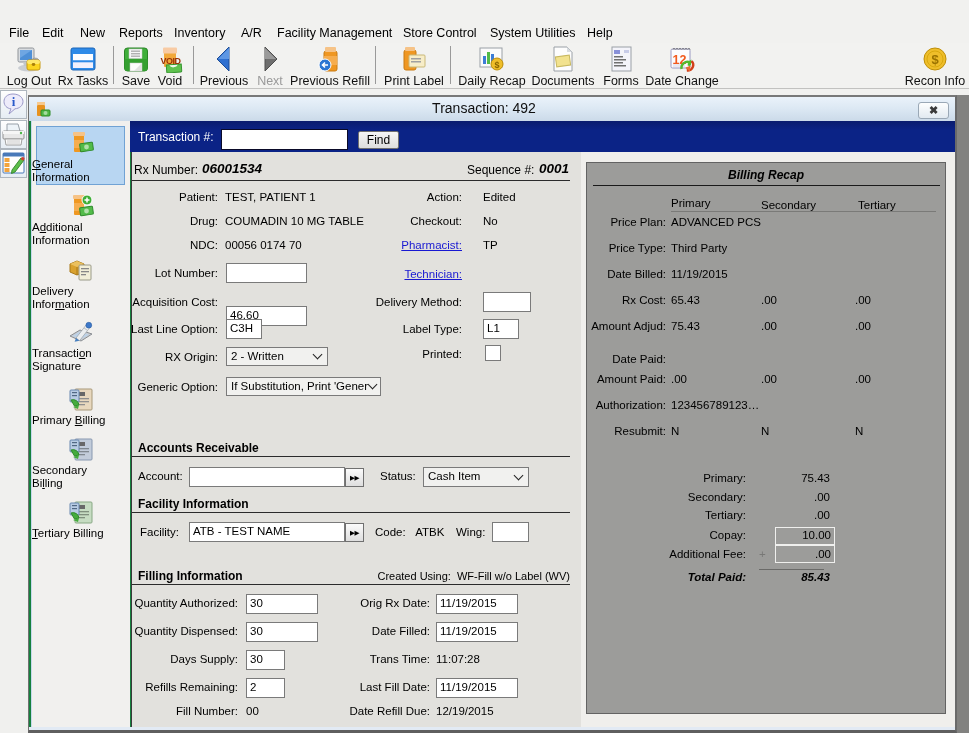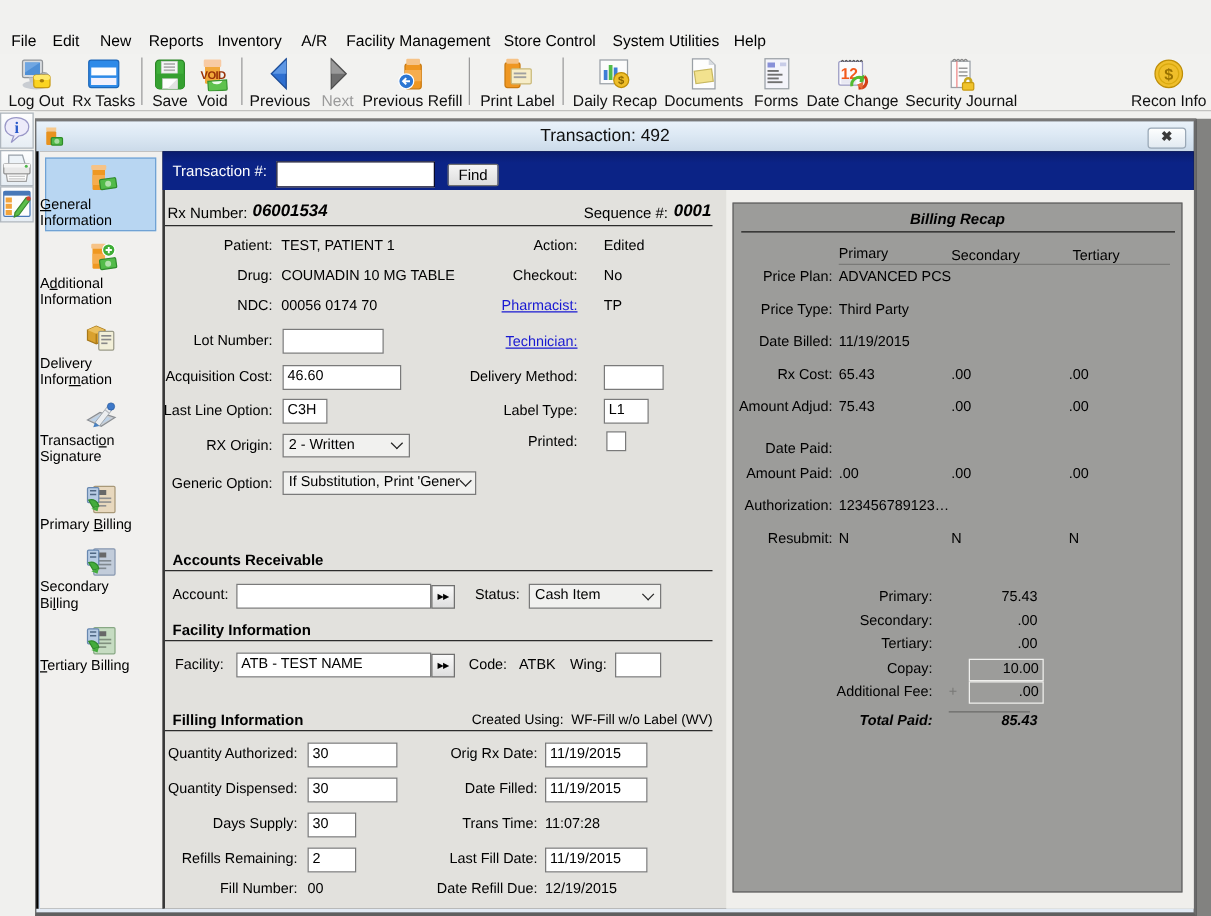--- a/index.html
+++ b/index.html
@@ -24,21 +24,21 @@
   #tbpad { position:absolute; left:0; top:90px; width:969px; height:5px; background:#F1F1EF; }
 
   
   #workspace { position:absolute; left:0; top:95px; width:969px; height:638px; background:#828280; }
 
   
   #leftstrip { position:absolute; left:0; top:89px; width:28px; height:644px; background:#F0F0EE; }
   .lsbtn { position:absolute; left:0; width:27px; height:29px; background:linear-gradient(180deg,#FEFEFE,#E6EDF4); border:1px solid #AEB6BE; }
 
   
-  #dialog { position:absolute; left:28px; top:95px; width:929px; height:638px; border:1px solid #6F6F6F; border-top:2px solid #787878; border-right:2px solid #6A6A6A; border-bottom:3px solid #5F5F5F; background:#000000; }
+  #dialog { position:absolute; left:28px; top:95px; width:929px; height:638px; border:1px solid #6F6F6F; border-top:2px solid #787878; border-right:2px solid #6A6A6A; border-bottom:3px solid #5F5F5F; background:#15803d; }
   #dlgtitle { position:absolute; left:0; top:0; width:926px; height:24px; background:linear-gradient(180deg,#EAF2FA 0%,#DDE9F4 45%,#CBDAE9 100%); }
   #dlgtitletext { position:absolute; left:0; top:3px; width:910px; text-align:center; font-size:14px; color:#101010; }
   #dlgclose { position:absolute; left:889px; top:5px; width:31px; height:17px; background:linear-gradient(180deg,#FDFEFE,#E2EAF1); border:1px solid #9AA8B6; border-radius:3px; font-size:11px; font-weight:bold; color:#3a3a3a; text-align:center; line-height:15px; }
 
   
   #sidebar { position:absolute; left:2px; top:24px; width:99px; height:606px; background:#F1F0EE; border-left:1px solid #C6D8EC; }
   .nav { position:absolute; left:0; width:99px; text-align:left; font-size:11.5px; color:#000; line-height:13px; }
   .nav svg { display:block; margin:0 auto 2px auto; }
   #navsel { position:absolute; left:4px; top:5px; width:89px; height:59px; background:#B8D6F2; border:1px solid #70A2D4; }
 
@@ -210,33 +210,20 @@
         <path d="M5 3.5 q1 -2.5 2 0 M8 3.5 q1 -2.5 2 0 M11 3.5 q1 -2.5 2 0 M14 3.5 q1 -2.5 2 0 M17 3.5 q1 -2.5 2 0 M20 3.5 q1 -2.5 2 0" stroke="#555" stroke-width="0.9" fill="none"></path>
         <rect x="5" y="17" width="12" height="4" fill="#E8E8F2"></rect>
         <text x="11.5" y="17.5" font-size="12.5" font-weight="bold" fill="#F25A1E" text-anchor="middle" font-family="Liberation Sans">12</text>
         <path d="M13.5 23 a6 6 0 0 1 8.5 -6.5 l-1.5 3.2" fill="none" stroke="#52BB30" stroke-width="2.4"></path>
         <path d="M23.5 13.5 L18.6 16.6 L22.8 19.5 Z" fill="#52BB30"></path>
         <path d="M23.5 15 a5.5 5.5 0 0 1 -3.5 9.5 l-0.3 -3.4" fill="none" stroke="#D24018" stroke-width="2.4"></path>
         <path d="M17.5 21.8 L22.6 19.6 L21.8 25.4 Z" fill="#E87038"></path>
       </svg>
       Date Change
     </div>
-    <div class="tbtn" style="left:723px;top:3px;width:92px">
-      <svg class="ticon" width="24" height="27" viewBox="0 0 24 27">
-        <rect x="4" y="3" width="15" height="21" fill="#FBFBFB" stroke="#9AA0A6"></rect>
-        <path d="M5 3 q1.5 -3 3 0 M8 3 q1.5 -3 3 0 M11 3 q1.5 -3 3 0 M14 3 q1.5 -3 3 0" stroke="#888" fill="none"></path>
-        <rect x="8" y="3" width="1" height="21" fill="#E88"></rect>
-        <rect x="10" y="8" width="7" height="1.2" fill="#999"></rect>
-        <rect x="10" y="11" width="7" height="1.2" fill="#999"></rect>
-        <rect x="10" y="14" width="7" height="1.2" fill="#999"></rect>
-        <path d="M14 19 a3.5 3.5 0 0 1 7 0 v2 h-2 v-2 a1.5 1.5 0 0 0 -3 0 v2 h-2 Z" fill="#C8A820"></path>
-        <rect x="13" y="20" width="9" height="6" rx="1" fill="#F0C32C" stroke="#C89A10"></rect>
-      </svg>
-      Security Journal
-    </div>
     <div class="tbtn" style="left:904px;top:3px;width:62px">
       <svg class="ticon" width="26" height="27" viewBox="0 0 26 27">
         <circle cx="13" cy="13" r="11" fill="#EFBE2A" stroke="#BE8E08"></circle>
         <circle cx="13" cy="13" r="8" fill="none" stroke="#D9A90E"></circle>
         <text x="13" y="18" font-size="13" font-weight="bold" fill="#9a7200" text-anchor="middle" font-family="Liberation Sans">$</text>
       </svg>
       Recon Info
     </div>
   </div>
   <div id="tbpad"></div>
@@ -403,21 +390,21 @@
       <div class="flabel rlabel" style="right:737px;top:87px">NDC:</div>
       <div class="fval" style="left:93px;top:87px">00056 0174 70</div>
       <div class="flink" style="right:493px;top:87px">Pharmacist:</div>
       <div class="fval" style="left:351px;top:87px">TP</div>
 
       <div class="flabel rlabel" style="right:737px;top:115px">Lot Number:</div>
       <div class="finput" style="left:94px;top:111px;width:81px;height:20px"></div>
       <div class="flink" style="right:493px;top:116px">Technician:</div>
 
       <div class="flabel rlabel" style="right:737px;top:144px">Acquisition Cost:</div>
-      <div class="finput" style="left:94px;top:140px;width:95px;height:20px">46.60</div>
+      <div class="finput" style="left:94px;top:154px;width:81px;height:20px">46.60</div>
       <div class="flabel rlabel" style="right:493px;top:144px">Delivery Method:</div>
       <div class="finput" style="left:351px;top:140px;width:48px;height:20px"></div>
 
       <div class="flabel rlabel" style="right:737px;top:171px">Last Line Option:</div>
       <div class="finput" style="left:94px;top:167px;width:36px;height:20px">C3H</div>
       <div class="flabel rlabel" style="right:493px;top:171px">Label Type:</div>
       <div class="finput" style="left:351px;top:167px;width:36px;height:20px">L1</div>
 
       <div class="flabel rlabel" style="right:737px;top:199px">RX Origin:</div>
       <div class="fselect" style="left:94px;top:195px;width:102px;height:19px">2 - Written</div>

